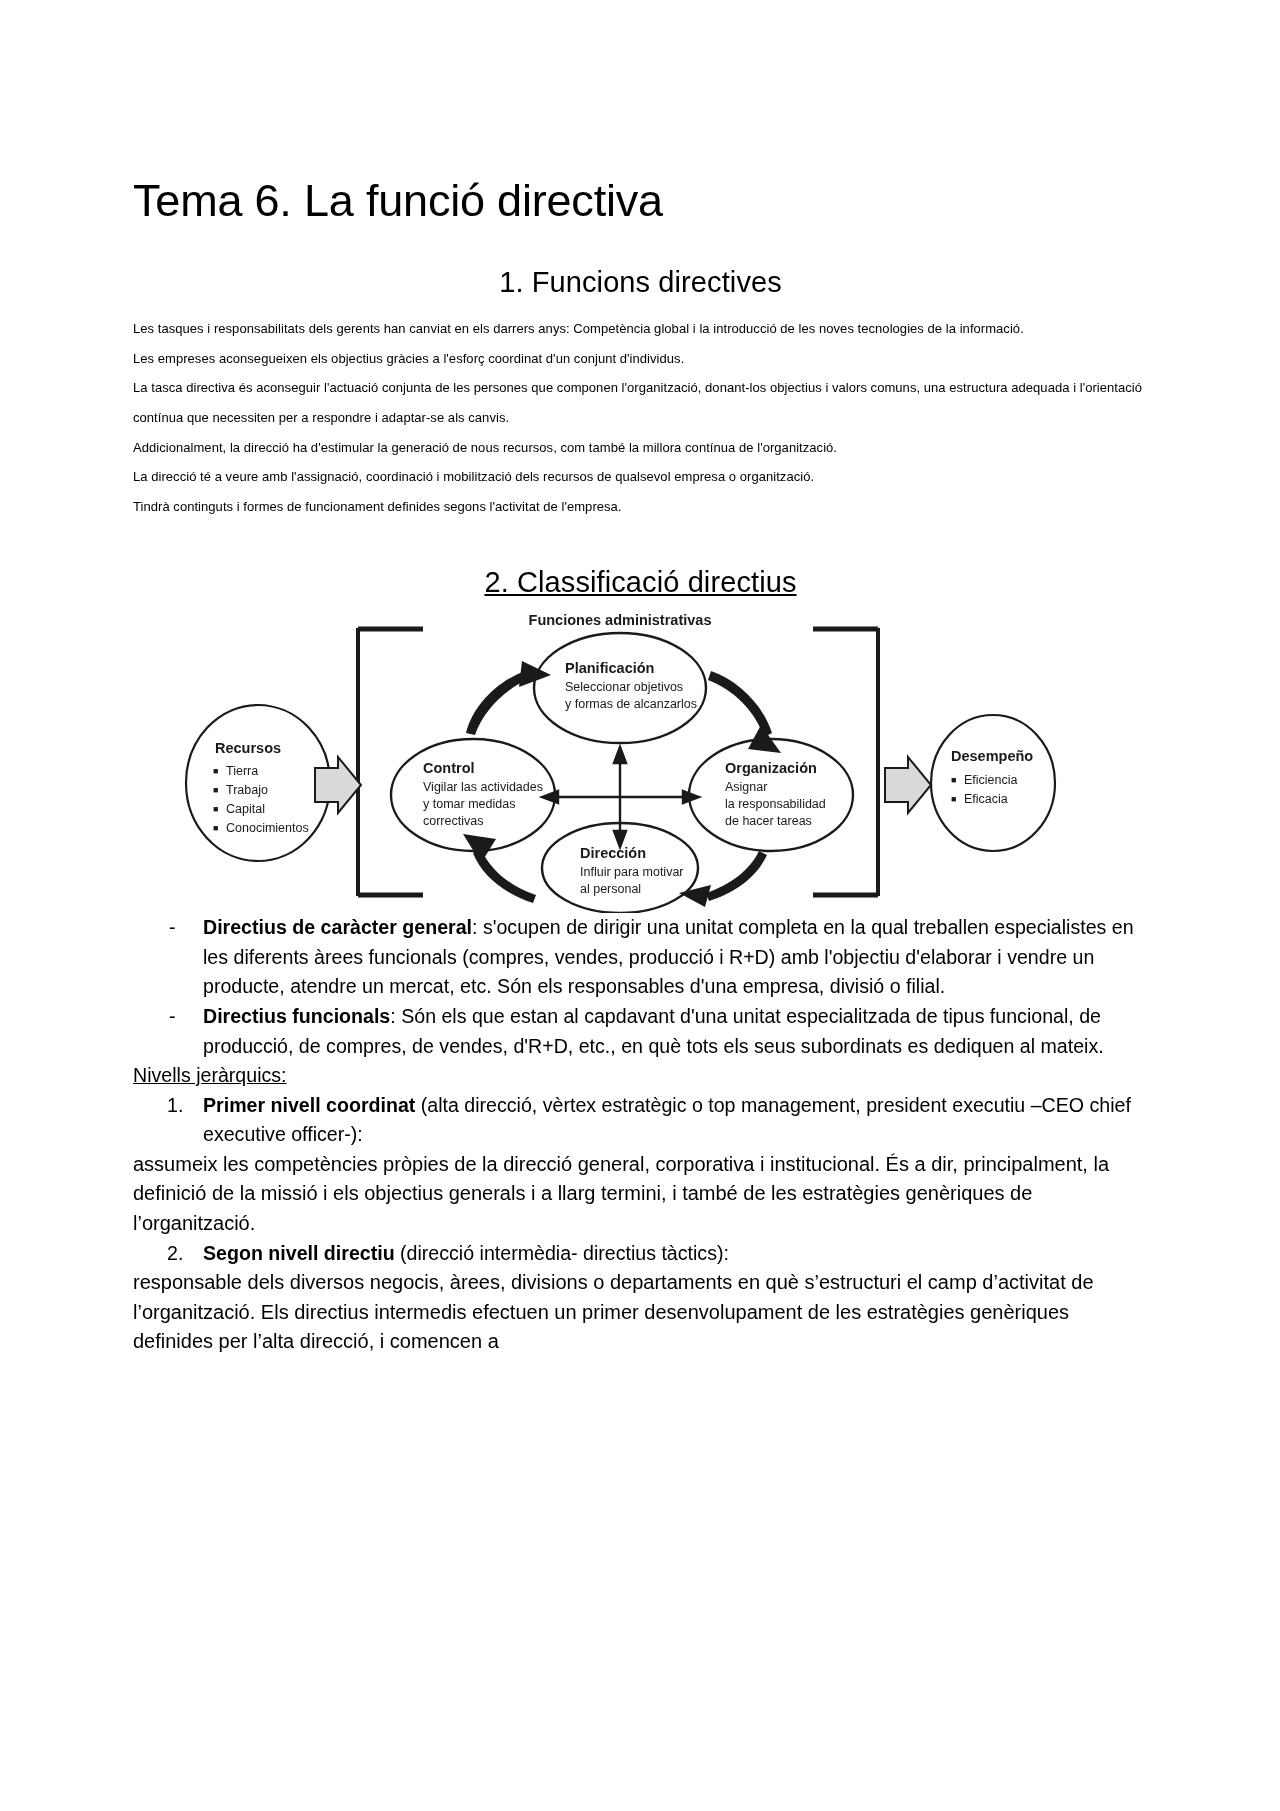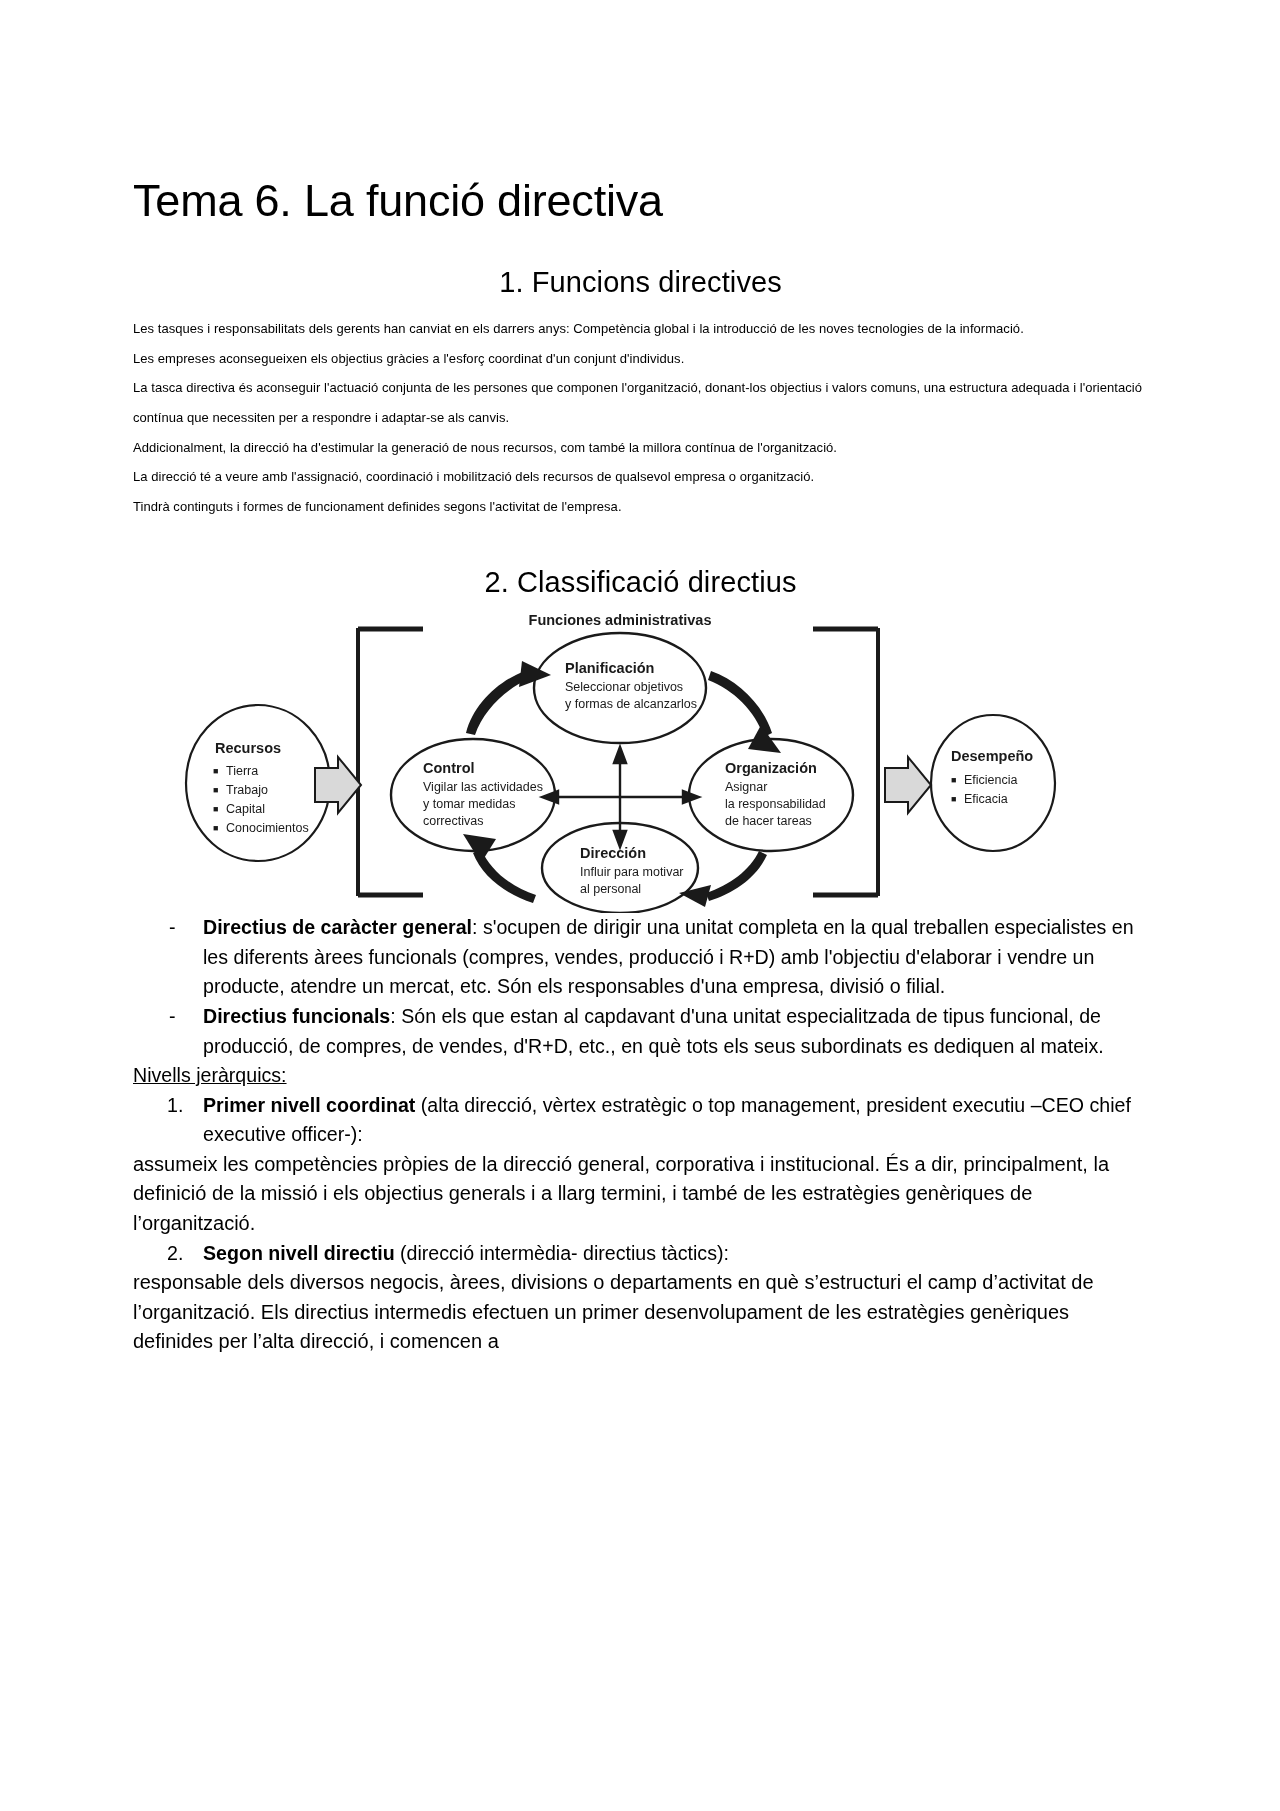--- a/index.html
+++ b/index.html
@@ -41,21 +41,21 @@
 
   h2.section-heading {
     font-size: 29px;
     font-weight: 400;
     line-height: 1.2;
     margin: 0;
     letter-spacing: 0.1px;
     text-align: center;
   }
   .sec1-heading { padding-top: 39px; }
-  .sec2-heading { padding-top: 44px; }
+  .sec2-heading { padding-top: 44px; text-decoration: underline; }
 
   p.body-line {
     font-size: 13px;
     line-height: 29.6px;
     margin: 0;
     letter-spacing: 0.05px;
     white-space: pre-wrap;
   }
   .para-block { margin-top: 14px; }
 

